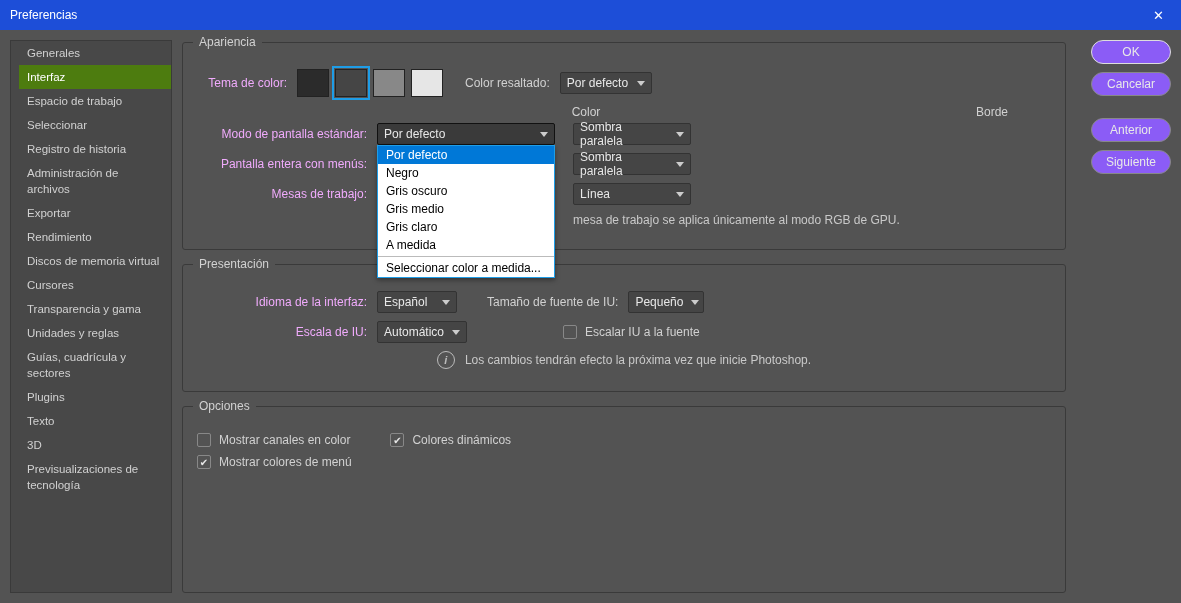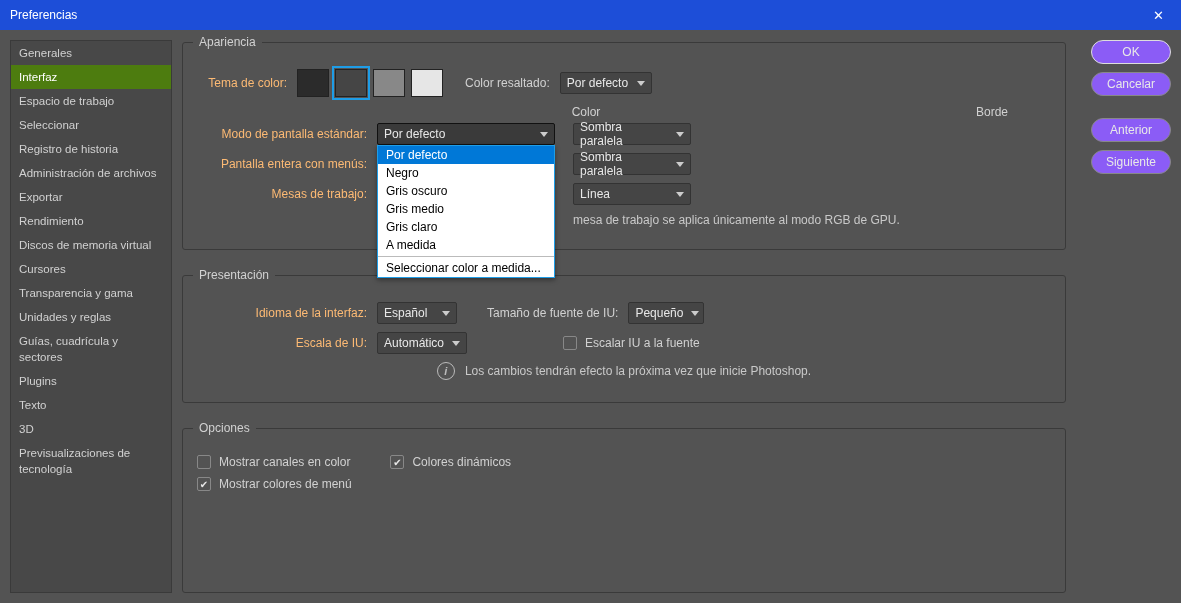--- a/index.html
+++ b/index.html
@@ -1,27 +1,27 @@
 <!DOCTYPE html>
 <html><head>
 <meta charset="utf-8">
 <style>
 * { box-sizing: border-box; margin: 0; padding: 0; font-family: "Segoe UI", Tahoma, sans-serif; }
 body { background: #535353; width: 1181px; height: 603px; overflow: hidden; color: #d1d1d1; font-size: 12px; }
 .titlebar { background: #1d4ed8; height: 30px; display: flex; align-items: center; justify-content: space-between; padding-left: 10px; color: #fff; font-size: 12px; }
 .titlebar-close { width: 45px; height: 30px; display: flex; align-items: center; justify-content: center; font-size: 13px; cursor: pointer; }
 .body-area { display: flex; padding: 10px 10px 10px 10px; gap: 10px; height: calc(100% - 30px); }
 .sidebar { width: 162px; background: #484848; border: 1px solid #3a3a3a; font-size: 11.5px; }
-.sidebar-item { padding: 4px 8px; color: #d1d1d1; cursor: pointer; line-height: 16px; }
+.sidebar-item { padding: 4px 8px; color: #d1d1d1; cursor: pointer; line-height: 16px; margin-left: 8px; }
 .sidebar-item.selected { background: #4d7c0f; color: #fff; }
-.main { flex: 1; display: flex; flex-direction: column; gap: 23px; }
+.main { flex: 1; display: flex; flex-direction: column; gap: 12px; }
 .group { border: 1px solid #3a3a3a; border-radius: 3px; padding: 26px 14px 14px 14px; position: relative; margin-top: 2px; }
 .group-title { position: absolute; top: -8px; left: 10px; background: #535353; padding: 0 6px; font-size: 12px; color: #d1d1d1; }
 .row { display: flex; align-items: center; margin-bottom: 8px; }
-.label-col { text-align: right; padding-right: 10px; color: #fdba74; font-size: 12px; }
+.label-col { text-align: right; padding-right: 10px; color: #f0abfc; font-size: 12px; }
 .swatch { width: 32px; height: 28px; border: 1px solid #222; margin-right: 6px; cursor: pointer; }
 .swatch.sel { outline: 2px solid #1e9de7; outline-offset: 1px; }
 .combo { background: #454545; border: 1px solid #333; color: #e8e8e8; height: 22px; display: inline-flex; align-items: center; justify-content: space-between; padding: 0 6px; font-size: 12px; border-radius: 2px; cursor: pointer; }
 .combo::after { content: ""; width: 0; height: 0; border-left: 4px solid transparent; border-right: 4px solid transparent; border-top: 5px solid #ccc; margin-left: 8px; }
 .dropdown { position: absolute; background: #fff; color: #000; border: 1px solid #1e9de7; box-shadow: 0 2px 5px rgba(0,0,0,0.4); z-index: 100; font-size: 12px; min-width: 178px; }
 .dropdown-item { padding: 2px 8px; }
 .dropdown-item.sel { background: #0078d7; color: #fff; }
 .dropdown-sep { border-top: 1px solid #bbb; margin: 2px 0; }
 .checkbox { display: inline-flex; align-items: center; gap: 8px; font-size: 12px; color: #d1d1d1; cursor: pointer; }
 .cb-box { width: 14px; height: 14px; border: 1px solid #888; border-radius: 2px; display: flex; align-items: center; justify-content: center; font-size: 10px; color: #e8e8e8; }

